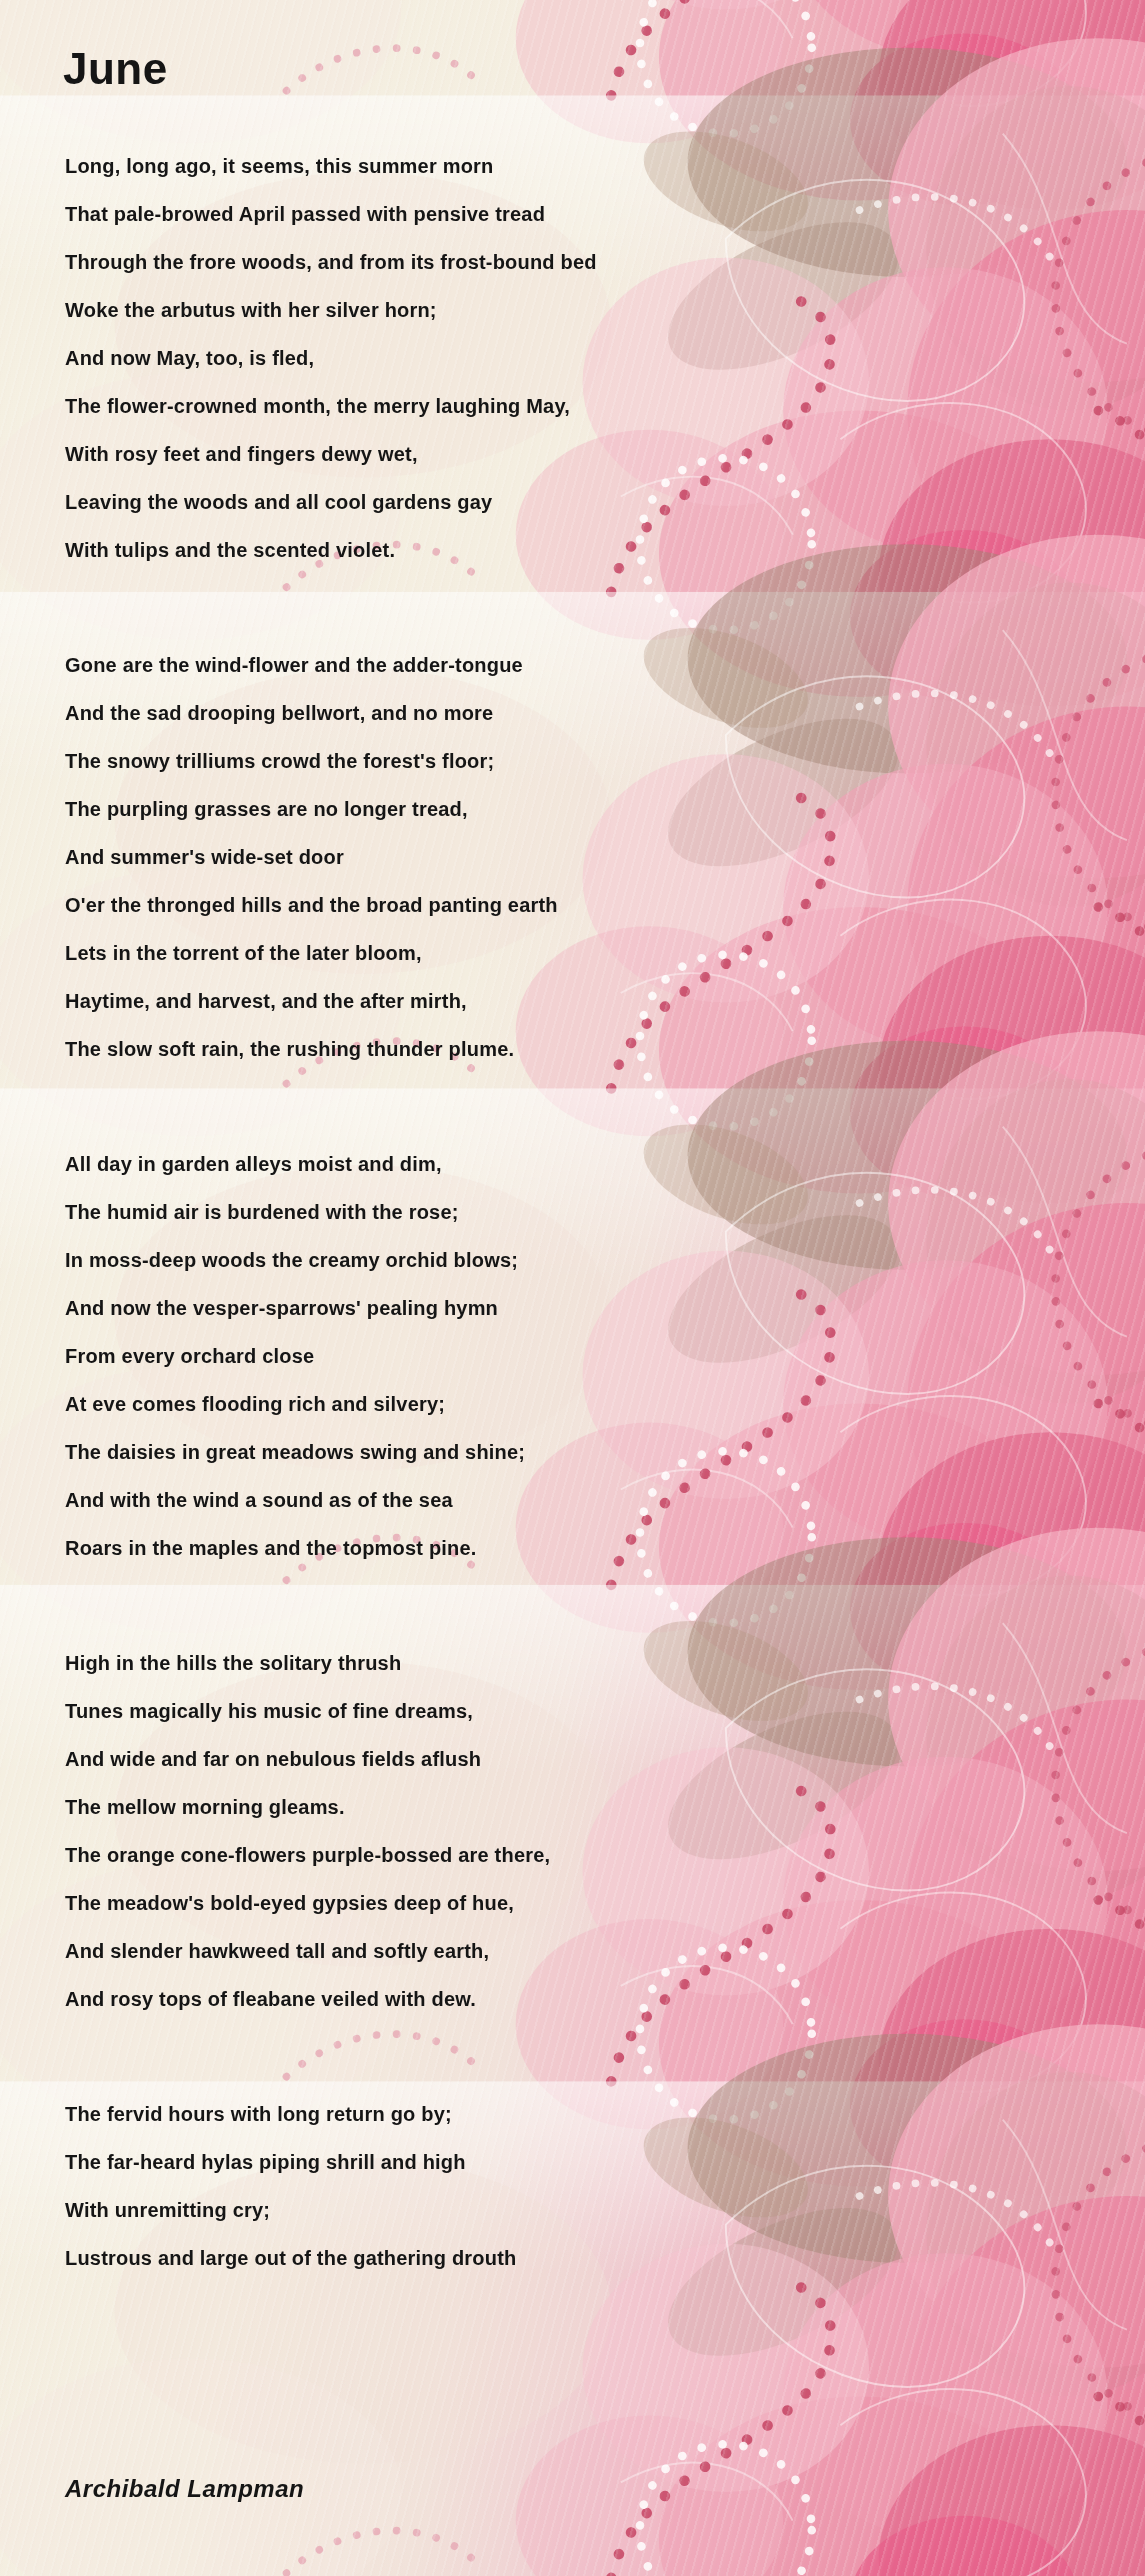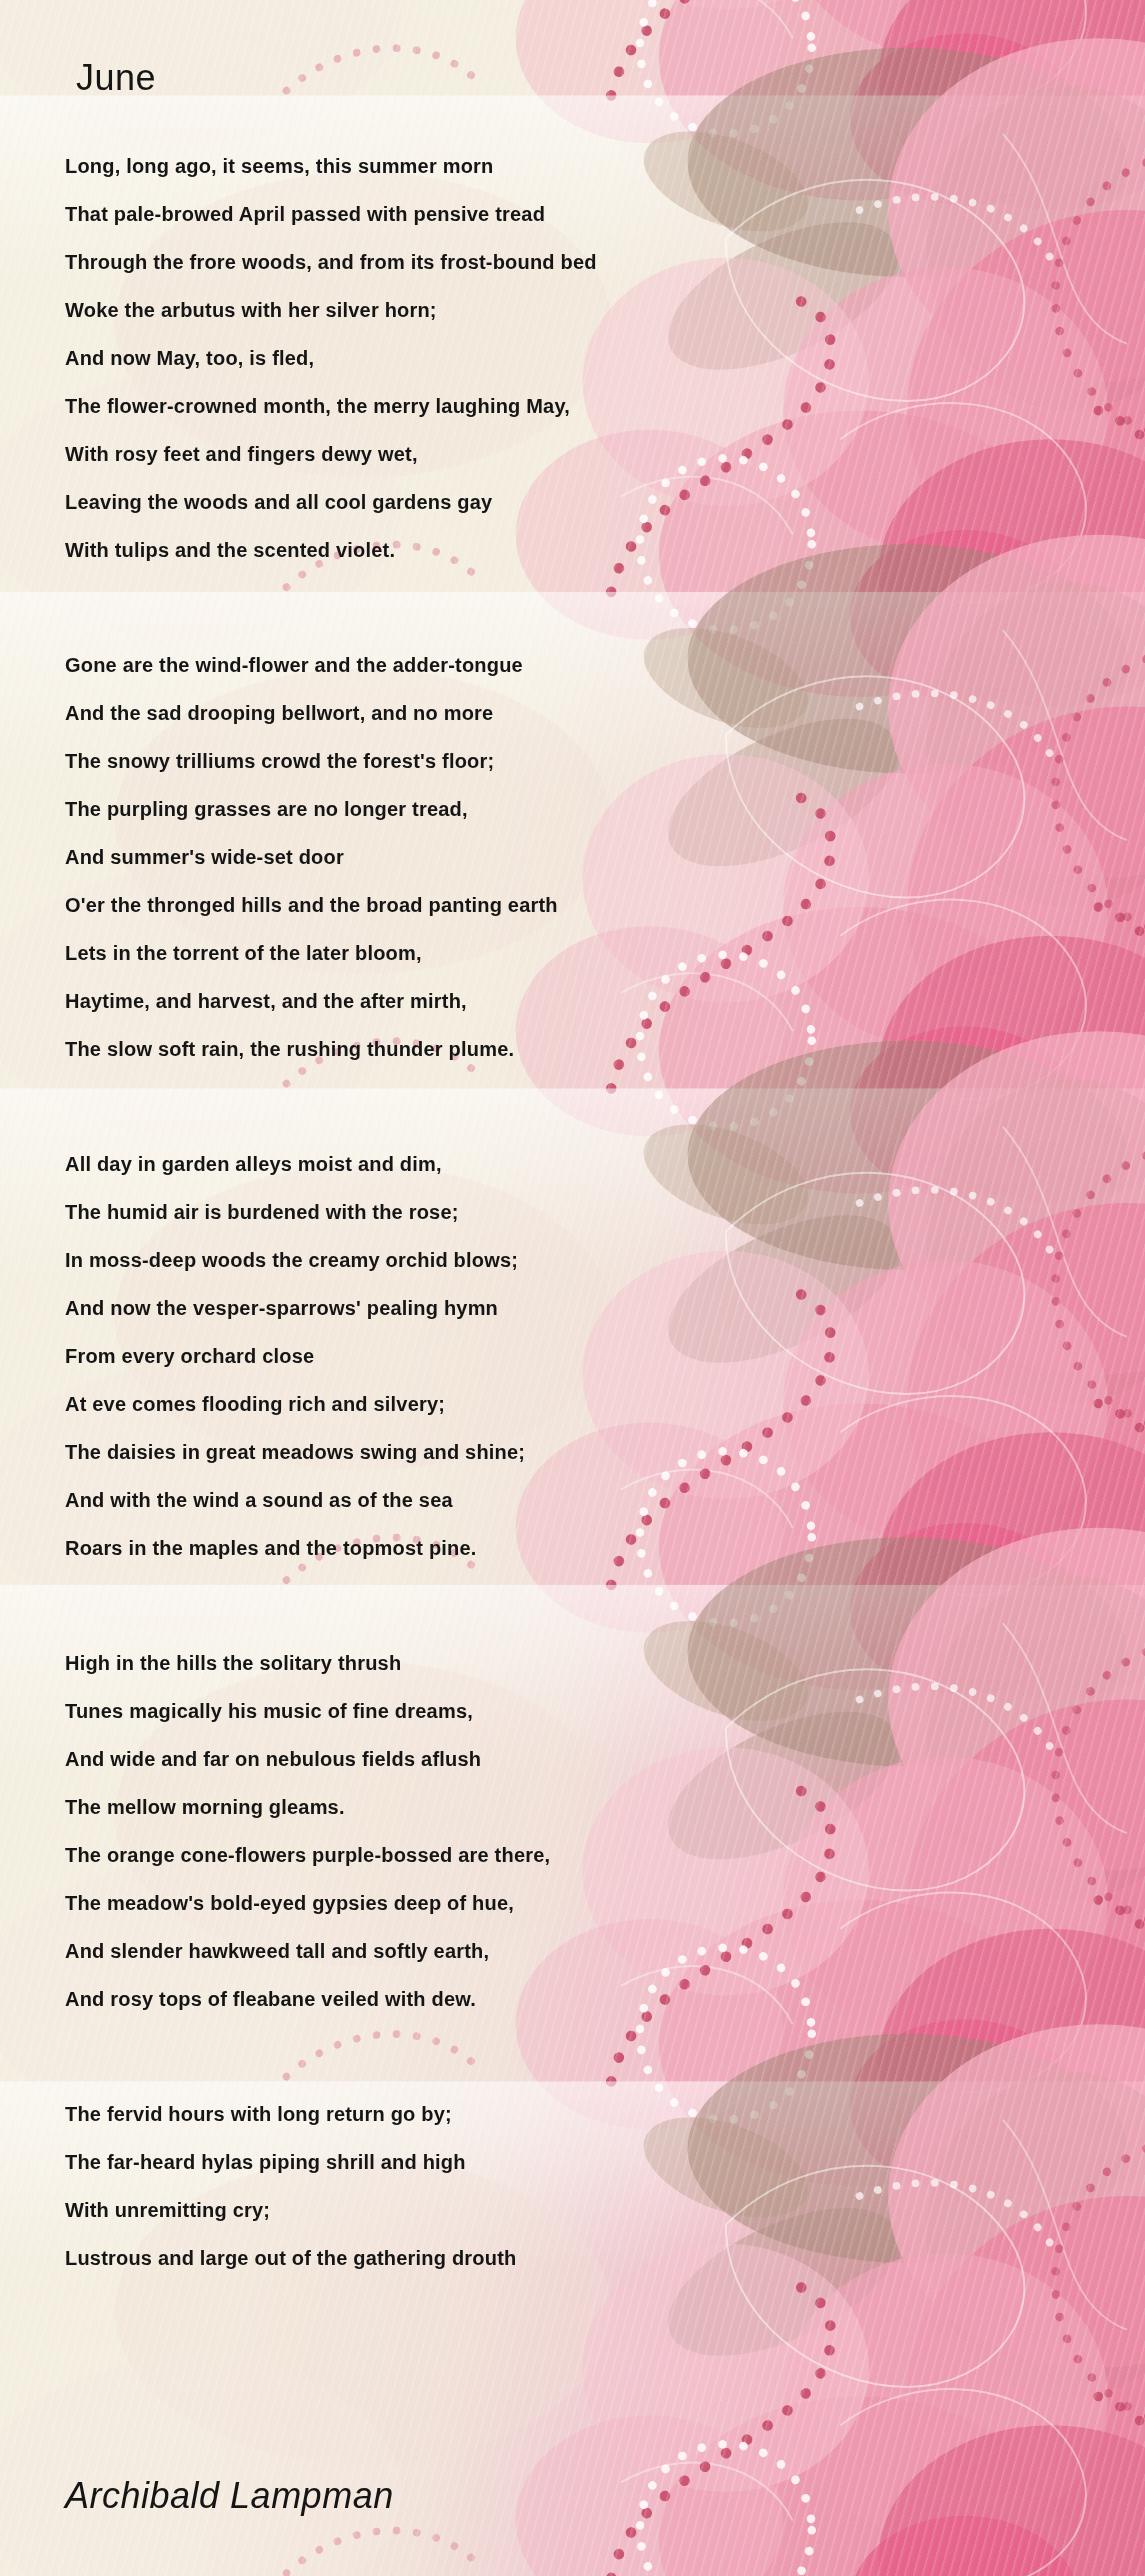--- a/index.html
+++ b/index.html
@@ -18,34 +18,34 @@
   }
   svg.bg { position: absolute; left: 0; top: 0; width: 1146px; height: 2576px; }
   .texture {
     position: absolute; inset: 0; pointer-events: none;
     background: repeating-linear-gradient(105deg,
       rgba(255,255,255,0.14) 0px, rgba(255,255,255,0.14) 1.9px,
       rgba(234,210,205,0.08) 1.9px, rgba(234,210,205,0.0) 4.8px,
       rgba(255,255,255,0.0) 8.6px);
   }
   .page-title {
-    position: absolute; left: 63px; top: 44px; margin: 13px;
-    font-size: 36px; font-weight: normal; color: var(--text, #151515);
+    position: absolute; left: 63px; top: 44px; margin: 0;
+    font-size: 44px; font-weight: bold; color: var(--text, #151515);
     letter-spacing: 0.5px;
   }
   .poem { position: absolute; left: 65px; top: 142px; width: 1031px; }
   .stanza { margin: 0 0 67px 0; }
   .stanza:last-child { margin-bottom: 0; }
   .line {
     margin: 0; font-size: 20px; line-height: 48px; font-weight: bold;
     color: var(--text, #151515); white-space: nowrap; letter-spacing: 0.2px;
   }
   .author {
     position: absolute; left: 65px; top: 2475px;
-    font-size: 36px; font-style: italic; font-weight: normal;
+    font-size: 24px; font-style: italic; font-weight: bold;
     color: var(--text, #151515); letter-spacing: 0.5px;
   }
 </style>
 </head>
 <body>
 
 <div class="canvas">
 
   <svg class="bg" viewBox="0 0 1200 2698" preserveAspectRatio="none" aria-hidden="true">
     <defs>

